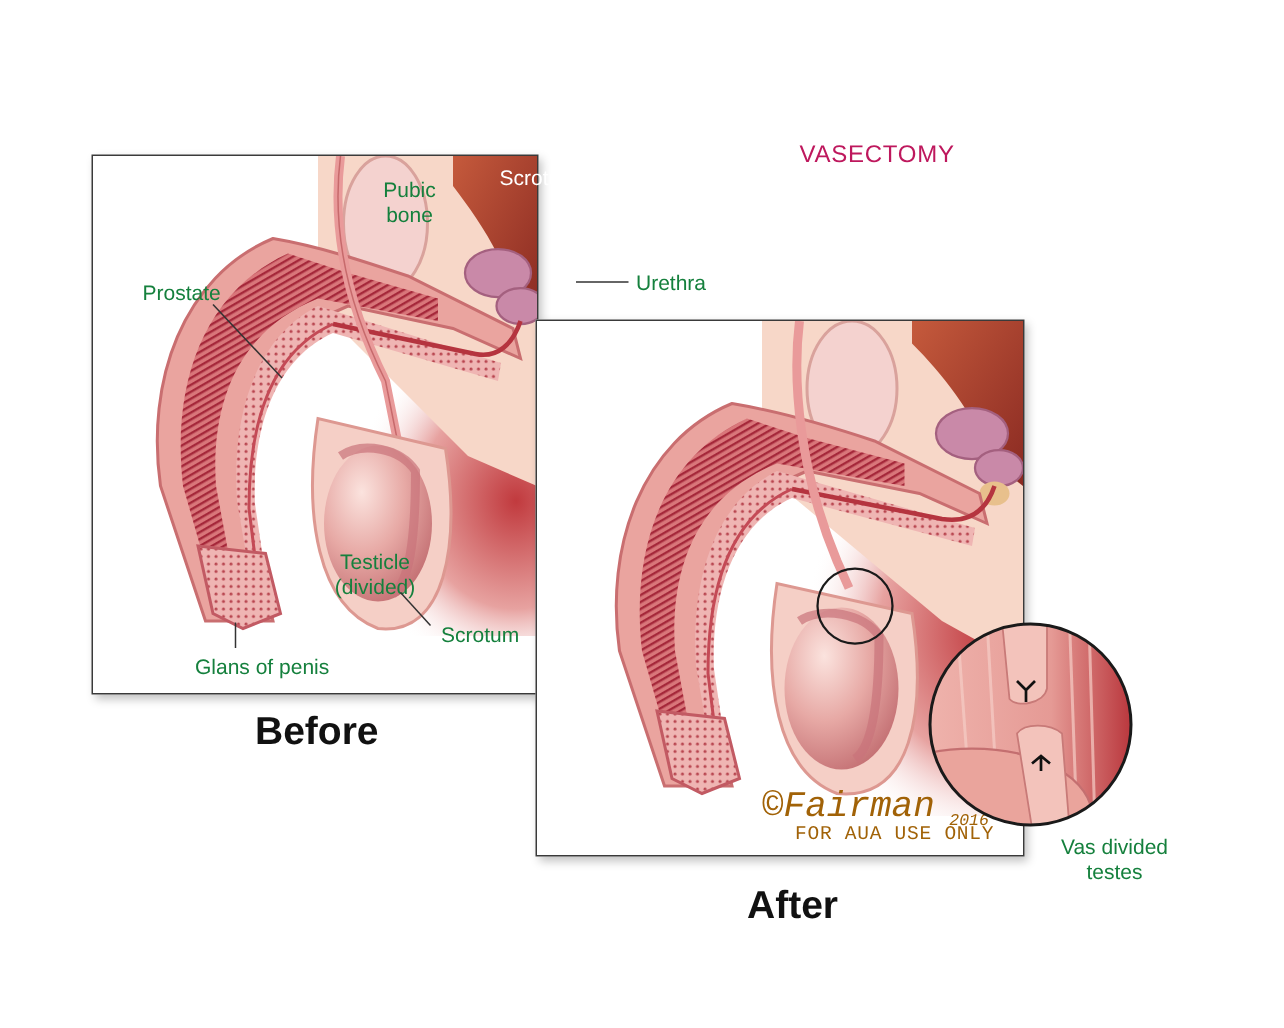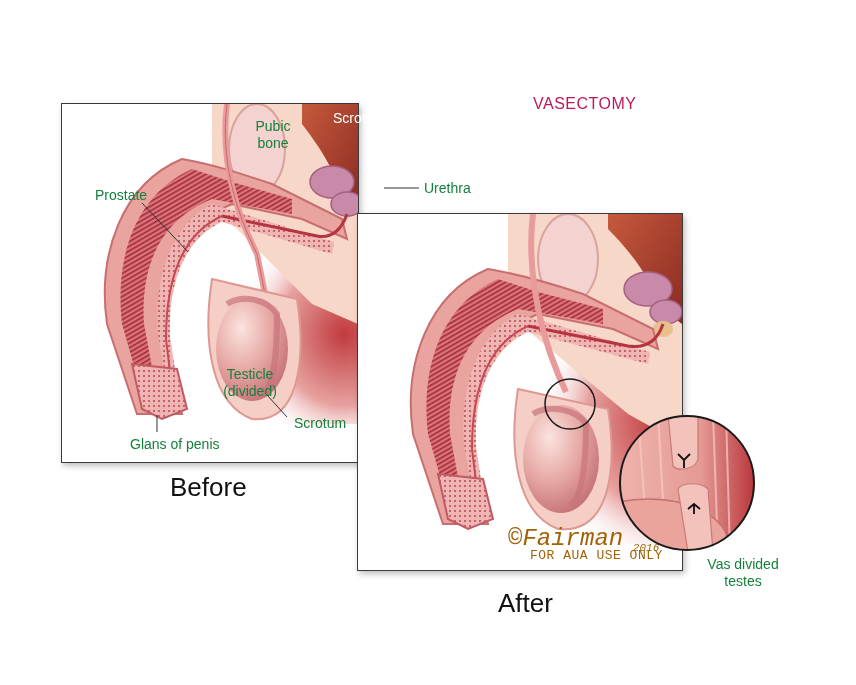--- a/index.html
+++ b/index.html
@@ -2,21 +2,21 @@
 <html><head>
 <meta charset="utf-8">
 <style>
   html,body{margin:0;padding:0;background:#ffffff;}
   body{width:856px;height:685px;position:relative;overflow:hidden;font-family:"Liberation Sans",sans-serif;color:#1a1a1a;}
   .abs{position:absolute;}
   .frame{position:absolute;background:#fff;border:1.5px solid #3a3a3a;box-shadow:2px 3px 6px rgba(0,0,0,0.25);overflow:hidden;}
   .label{position:absolute;font-size:14px;line-height:17px;color:#15803d;white-space:nowrap;}
   .label.center{text-align:center;}
   .title{position:absolute;font-size:16px;letter-spacing:0.5px;color:#be185d;}
-  .caption{position:absolute;font-size:26px;font-weight:normal;color:#111;}
+  .caption{position:absolute;font-size:26px;font-weight:bold;color:#111;}
   svg{display:block;}
   .leader{position:absolute;}
 </style>
 </head>
 <body>
 
 <div class="title" style="left:533px;top:95px;">VASECTOMY</div>
 
 <div class="frame" style="left:61px;top:103px;width:296px;height:358px;">
   <svg width="296" height="358" viewBox="0 0 296 358">

